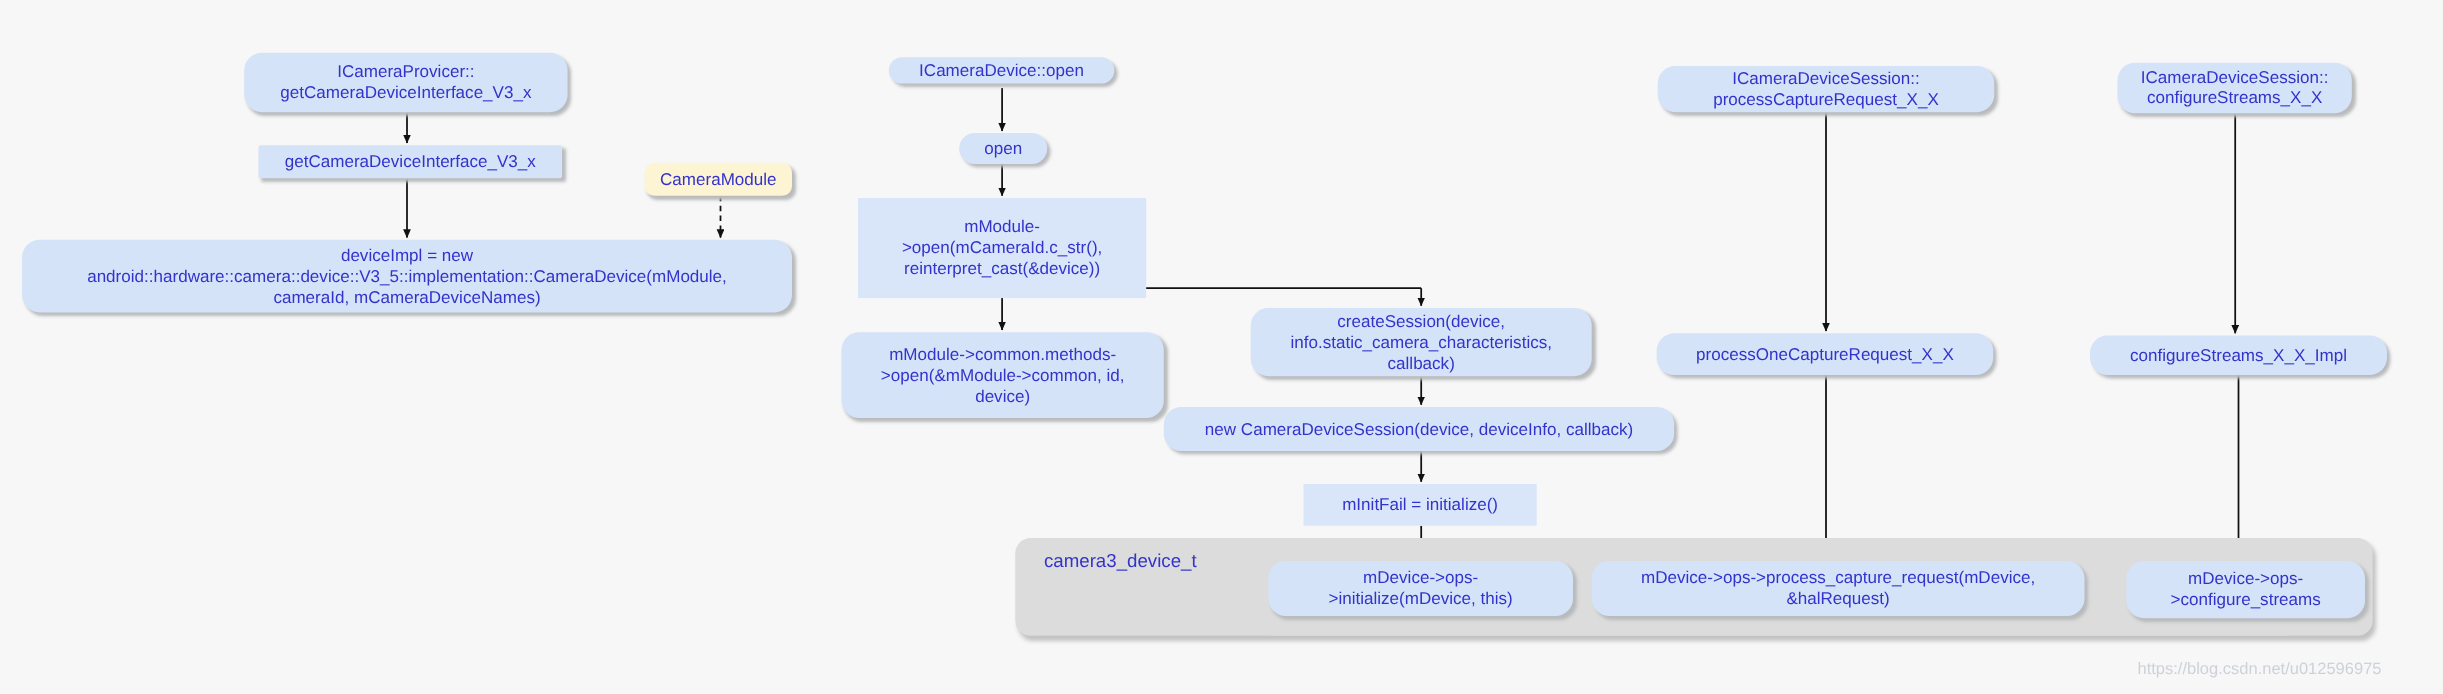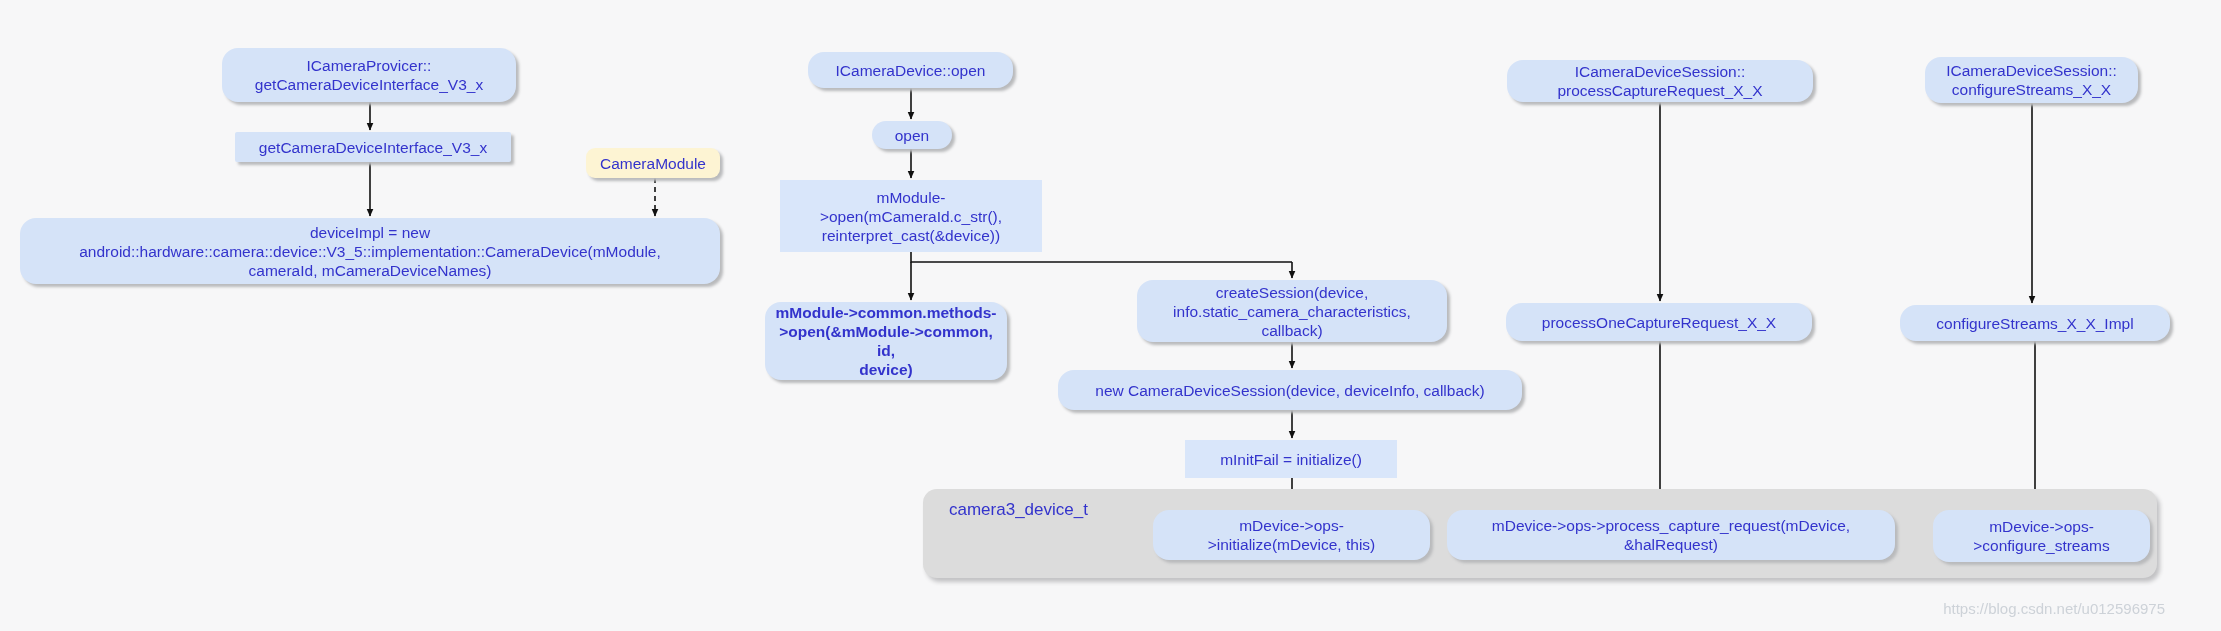--- a/index.html
+++ b/index.html
@@ -108,26 +108,26 @@
   </div>
 
   <div id="nodes">
       <div class="node blue-rounded" style="left: 222px; top: 48px; width: 294px; height: 54px;">ICameraProvicer::
 getCameraDeviceInterface_V3_x</div>
       <div class="node blue-square" style="left: 235px; top: 132px; width: 276px; height: 30px;">getCameraDeviceInterface_V3_x</div>
       <div class="node blue-rounded" style="left: 20px; top: 218px; width: 700px; height: 66px;">deviceImpl = new
 android::hardware::camera::device::V3_5::implementation::CameraDevice(mModule,
 cameraId, mCameraDeviceNames)</div>
       <div class="node note" style="left: 586px; top: 148px; width: 134px; height: 30px;">CameraModule</div>
-      <div class="node blue-rounded" style="left: 808px; top: 52px; width: 205px; height: 36px;">ICameraDevice::open</div>
+      <div class="node blue-rounded" style="left: 808px; top: 52px; width: 205px; height: 24px;">ICameraDevice::open</div>
       <div class="node blue-rounded" style="left: 872px; top: 121px; width: 80px; height: 28px;">open</div>
-      <div class="node blue-flat" style="left: 780px; top: 180px; width: 262px; height: 72px;">mModule-
+      <div class="node blue-flat" style="left: 780px; top: 180px; width: 262px; height: 91px;">mModule-
 &gt;open(mCameraId.c_str(),
 reinterpret_cast(&amp;device))</div>
-      <div class="node blue-rounded" style="left: 765px; top: 302px; width: 242px; height: 78px; font-weight: bold;">mModule-&gt;common.methods-
+      <div class="node blue-rounded" style="left: 765px; top: 302px; width: 293px; height: 78px;">mModule-&gt;common.methods-
 &gt;open(&amp;mModule-&gt;common, id,
 device)</div>
       <div class="node blue-rounded" style="left: 1137px; top: 280px; width: 310px; height: 62px;">createSession(device,
 info.static_camera_characteristics,
 callback)</div>
       <div class="node blue-rounded" style="left: 1058px; top: 370px; width: 464px; height: 40px;">new CameraDeviceSession(device, deviceInfo, callback)</div>
       <div class="node blue-flat" style="left: 1185px; top: 440px; width: 212px; height: 38px;">mInitFail = initialize()</div>
       <div class="node blue-rounded" style="left: 1507px; top: 60px; width: 306px; height: 42px;">ICameraDeviceSession::
 processCaptureRequest_X_X</div>
       <div class="node blue-rounded" style="left: 1506px; top: 303px; width: 306px; height: 38px;">processOneCaptureRequest_X_X</div>

